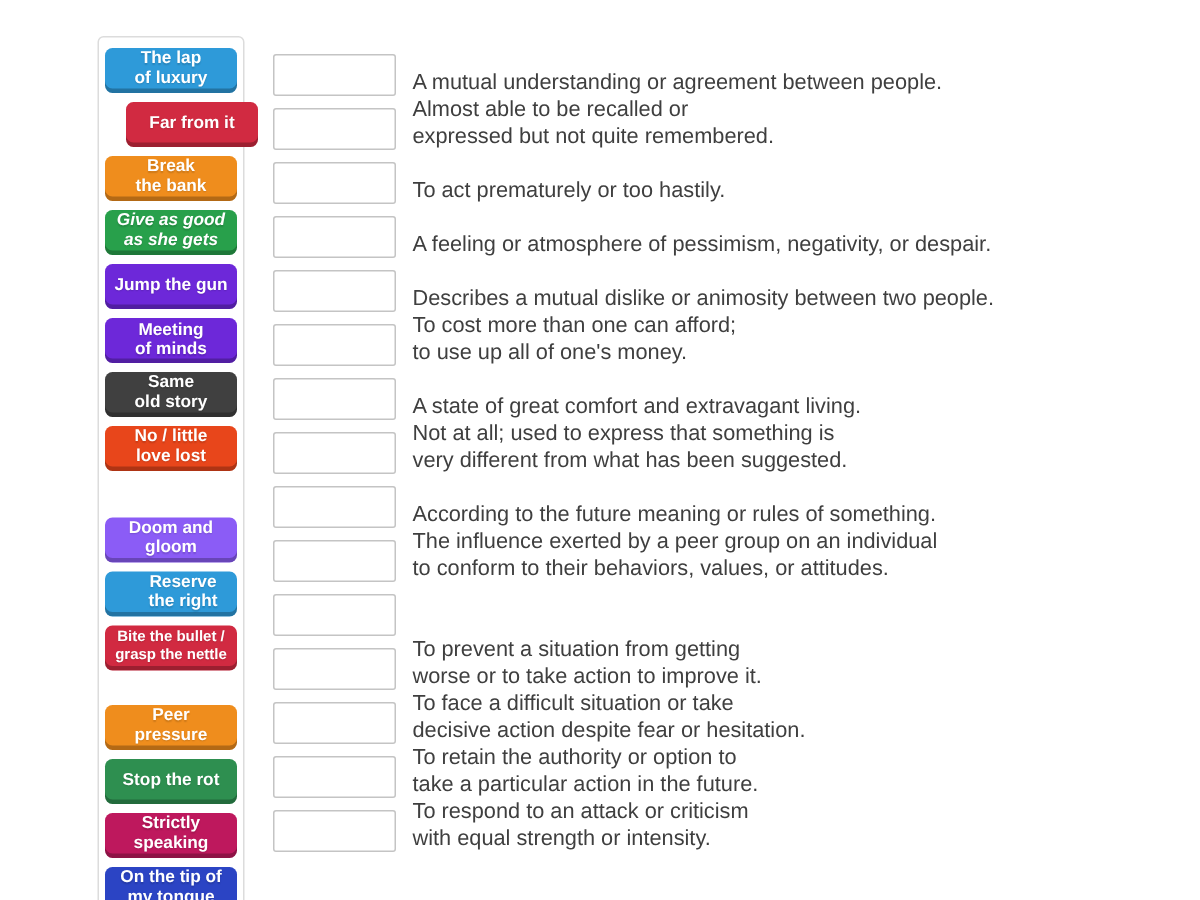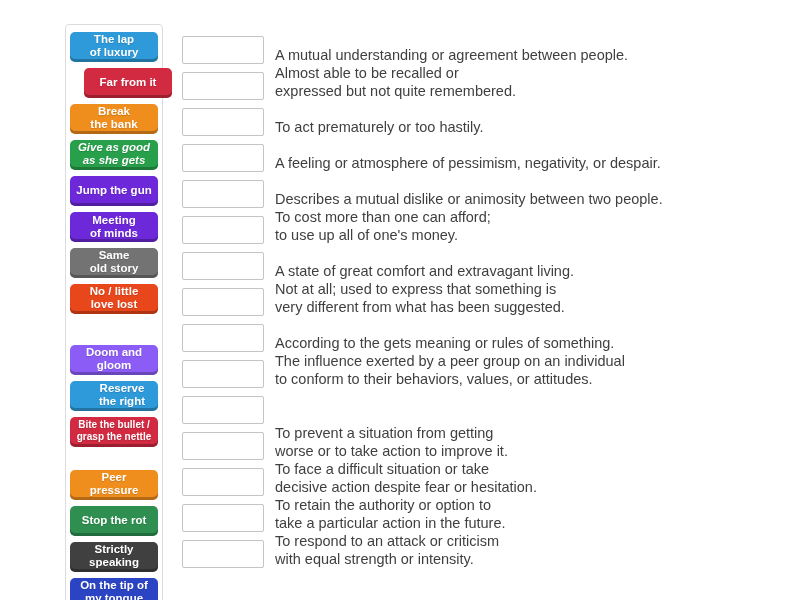--- a/index.html
+++ b/index.html
@@ -100,21 +100,21 @@
 
   <div class="tile" style="background: #6d28d9;">
     <span class="tile-label">Jump the gun</span>
   </div>
 
   <div class="tile" style="background: #6d28d9; align-items: flex-end;">
     <span class="tile-label">Meeting
 of minds</span>
   </div>
 
-  <div class="tile" style="background: #737373;">
+  <div class="tile" style="background: #404040;">
     <span class="tile-label">Same
 old story</span>
   </div>
 
   <div class="tile" style="background: rgb(232, 70, 27);">
     <span class="tile-label">No / little
 love lost</span>
   </div>
 
   <div class="tile" style="background: #8b5cf6; margin-top: 28px;">
@@ -134,21 +134,21 @@
 
   <div class="tile" style="background: rgb(239, 141, 29); margin-top: 20px;">
     <span class="tile-label">Peer
 pressure</span>
   </div>
 
   <div class="tile" style="background: rgb(46, 143, 80);">
     <span class="tile-label">Stop the rot</span>
   </div>
 
-  <div class="tile" style="background: #404040;">
+  <div class="tile" style="background: #be185d;">
     <span class="tile-label">Strictly
 speaking</span>
   </div>
 
   <div class="tile" style="background: rgb(43, 68, 196);">
     <span class="tile-label">On the tip of
 my tongue</span>
   </div>
 </div>
   <div class="defs-col" id="defs-col">
@@ -190,21 +190,21 @@
   </div>
 
   <div class="def-row">
     <div class="answer-slot"></div>
     <div class="def-text">Not at all; used to express that something is
 very different from what has been suggested.</div>
   </div>
 
   <div class="def-row">
     <div class="answer-slot"></div>
-    <div class="def-text">According to the gets meaning or rules of something.</div>
+    <div class="def-text">According to the future meaning or rules of something.</div>
   </div>
 
   <div class="def-row">
     <div class="answer-slot"></div>
     <div class="def-text">The influence exerted by a peer group on an individual
 to conform to their behaviors, values, or attitudes.</div>
   </div>
 
   <div class="def-row">
     <div class="answer-slot"></div>

